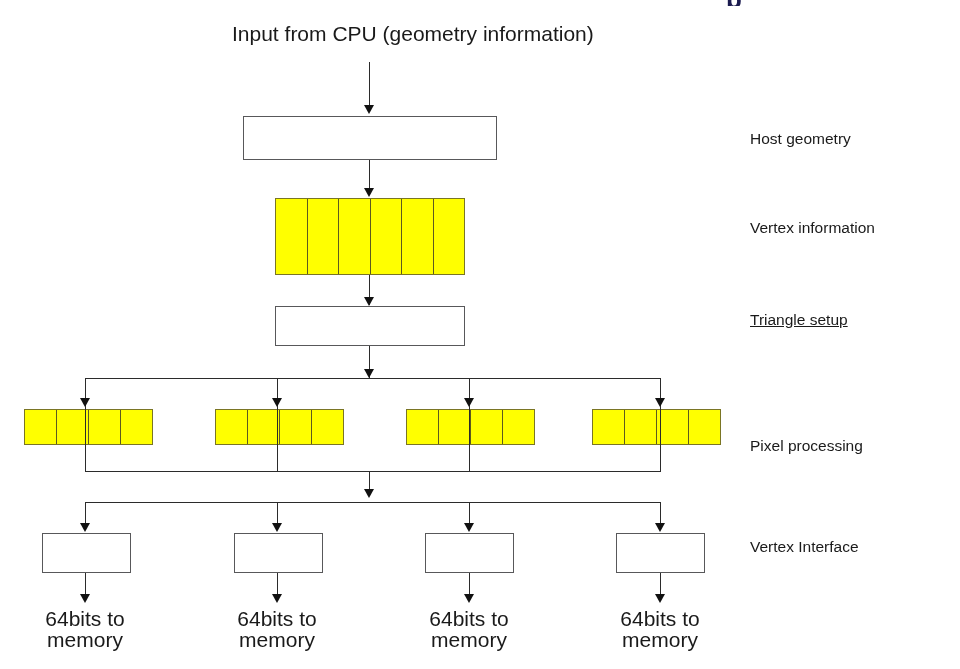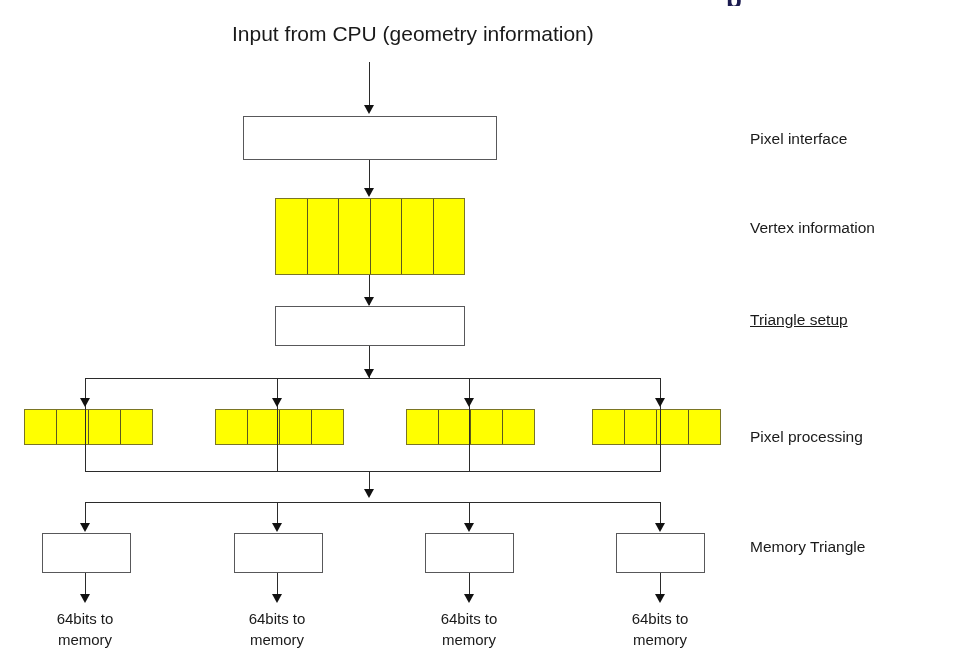--- a/index.html
+++ b/index.html
@@ -28,21 +28,21 @@
     color:#1a1a1a;
   }
   .stage-label{
     position:absolute;
     font-size:15.5px;
     white-space:nowrap;
     color:#1a1a1a;
   }
   .leaf-label{
     position:absolute;
-    font-size:15px;
+    font-size:21px;
     text-align:center;
     line-height:21px;
     color:#1a1a1a;
     width:120px;
   }
 
   
   .box{
     position:absolute;
     background:#ffffff;
@@ -80,21 +80,21 @@
 <div id="stage">
 
   <div class="title-frag" style="left:726px;top:-16px;width:40px;height:22px;">p</div>
 
   <div class="caption" style="left:232px;top:22px;">Input from CPU (geometry information)</div>
 
   <div class="vline" style="left:369px;top:62px;height:45px;"></div>
   <div class="arrowhead" style="left:364px;top:105px;"></div>
 
   <div class="box" style="left:243px;top:116px;width:254px;height:44px;"></div>
-  <div class="stage-label" style="left:750px;top:130px;">Pixel interface</div>
+  <div class="stage-label" style="left:750px;top:130px;">Host geometry</div>
 
   <div class="vline" style="left:369px;top:160px;height:30px;"></div>
   <div class="arrowhead" style="left:364px;top:188px;"></div>
 
   <div class="cellbar" style="left:275px;top:198px;width:190px;height:77px;">
     <div class="cell"></div>
     <div class="cell"></div>
     <div class="cell"></div>
     <div class="cell"></div>
     <div class="cell"></div>
@@ -142,21 +142,21 @@
     <div class="cell"></div>
     <div class="cell"></div>
     <div class="cell"></div>
   </div>
   <div class="cellbar" style="left:592px;top:409px;width:129px;height:36px;">
     <div class="cell"></div>
     <div class="cell"></div>
     <div class="cell"></div>
     <div class="cell"></div>
   </div>
-  <div class="stage-label" style="left:750px;top:428px;">Pixel processing</div>
+  <div class="stage-label" style="left:750px;top:437px;">Pixel processing</div>
 
   <div class="vline" style="left:85px;top:406px;height:66px;"></div>
   <div class="vline" style="left:277px;top:406px;height:66px;"></div>
   <div class="vline" style="left:469px;top:406px;height:66px;"></div>
   <div class="vline" style="left:660px;top:406px;height:66px;"></div>
 
   <div class="hline" style="left:85px;top:471px;width:575px;"></div>
 
   <div class="vline" style="left:369px;top:471px;height:25px;"></div>
   <div class="arrowhead" style="left:364px;top:489px;"></div>
@@ -172,21 +172,21 @@
   <div class="vline" style="left:469px;top:502px;height:28px;"></div>
   <div class="arrowhead" style="left:464px;top:523px;"></div>
 
   <div class="vline" style="left:660px;top:502px;height:28px;"></div>
   <div class="arrowhead" style="left:655px;top:523px;"></div>
 
   <div class="box" style="left:42px;top:533px;width:89px;height:40px;"></div>
   <div class="box" style="left:234px;top:533px;width:89px;height:40px;"></div>
   <div class="box" style="left:425px;top:533px;width:89px;height:40px;"></div>
   <div class="box" style="left:616px;top:533px;width:89px;height:40px;"></div>
-  <div class="stage-label" style="left:750px;top:538px;">Memory Triangle</div>
+  <div class="stage-label" style="left:750px;top:538px;">Vertex Interface</div>
 
   <div class="vline" style="left:85px;top:573px;height:28px;"></div>
   <div class="arrowhead" style="left:80px;top:594px;"></div>
 
   <div class="vline" style="left:277px;top:573px;height:28px;"></div>
   <div class="arrowhead" style="left:272px;top:594px;"></div>
 
   <div class="vline" style="left:469px;top:573px;height:28px;"></div>
   <div class="arrowhead" style="left:464px;top:594px;"></div>
 

